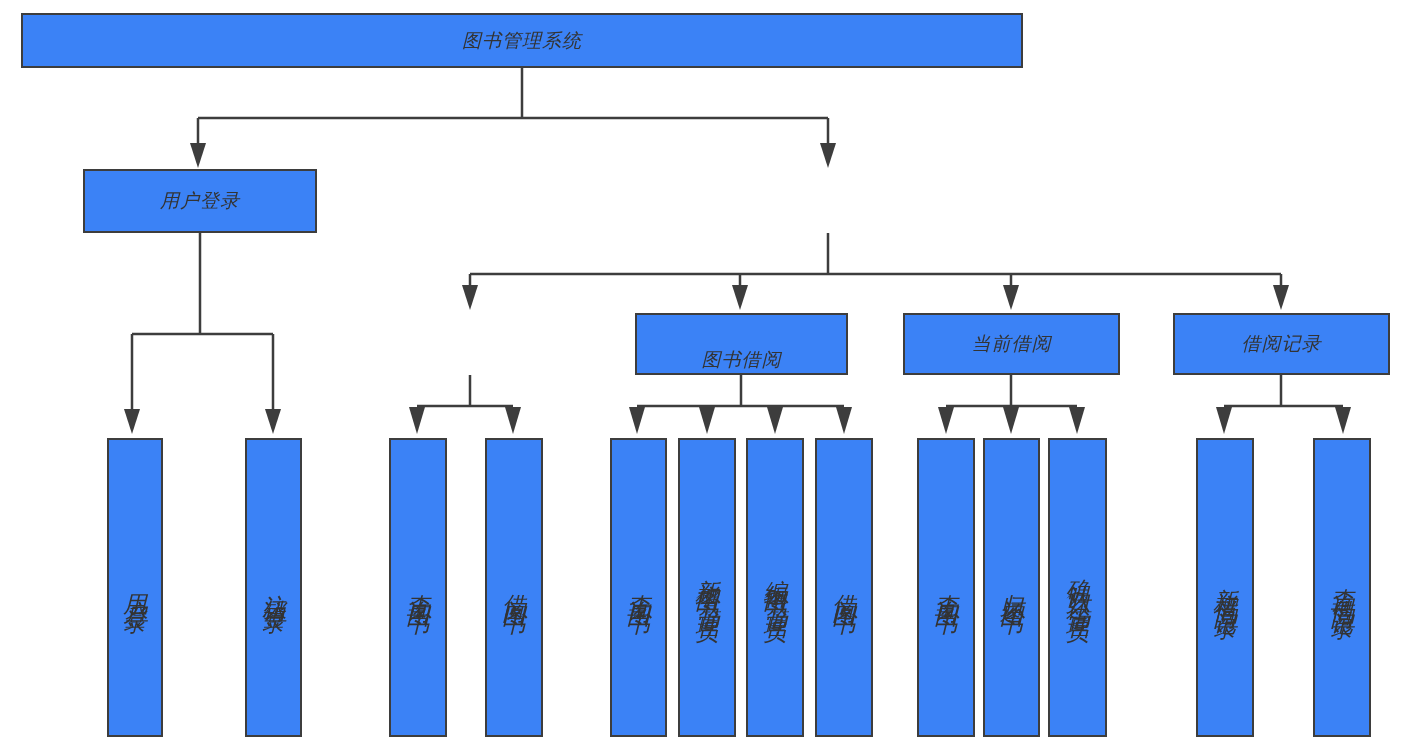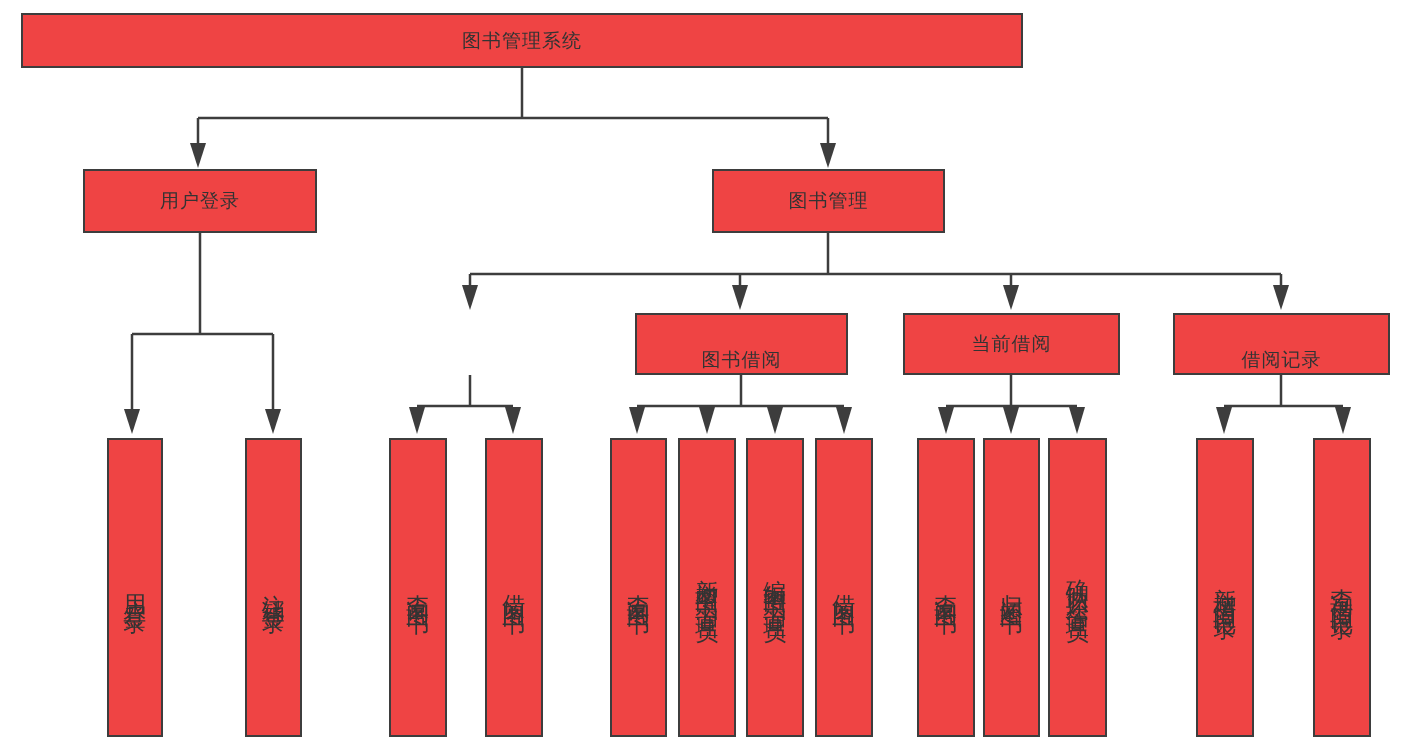--- a/index.html
+++ b/index.html
@@ -6,26 +6,27 @@
   #stage {
     position:relative;
     width:1405px; height:747px;
     background:#ffffff;
     font-family:"Liberation Sans","DejaVu Sans",sans-serif;
     overflow:hidden;
   }
   .box {
     position:absolute;
     box-sizing:border-box;
-    background:#ef4444;
+    background:#3b82f6;
     border:2px solid #3d3d3d;
     display:flex;
     align-items:center;
     justify-content:center;
     color:#333333;
+    font-style:italic;
   }
   .h-box { font-size:19px; letter-spacing:1px; }
   .leaf { font-size:23px; }
   .leaf .v-label {
     writing-mode:vertical-rl;
     text-orientation:mixed;
     letter-spacing:6px;
     line-height:1.15;
   }
   #connectors {
@@ -44,21 +45,21 @@
   }
   
   #root-box { left:21px;  top:13px;  width:1002px; height:55px; }
   .lvl2 { top:169px; height:64px; }
   #n-user-login  { left:83px;  width:234px; }
   #n-book-mgmt   { left:712px; width:233px; }
   .lvl3 { top:313px; height:62px; }
   #n-new-rec     { left:363px;  width:214px; }
   #n-book-borrow { left:635px;  width:213px;align-items:flex-end; }
   #n-cur-borrow  { left:903px;  width:217px; }
-  #n-borrow-rec  { left:1173px; width:217px;align-items:flex-end; }
+  #n-borrow-rec  { left:1173px; width:217px; }
   .leaf { top:438px; height:299px; }
   #lf-a1 { left:107px;  width:56px; }
   #lf-a2 { left:245px;  width:57px; }
   #lf-b1 { left:389px;  width:58px; }
   #lf-b2 { left:485px;  width:58px; }
   #lf-c1 { left:610px;  width:57px; }
   #lf-c2 { left:678px;  width:58px; }
   #lf-c3 { left:746px;  width:58px; }
   #lf-c4 { left:815px;  width:58px; }
   #lf-d1 { left:917px;  width:58px; }
@@ -108,23 +109,20 @@
     <polygon points="1335,407 1351,407 1343,434"></polygon>
   </svg>
 
   <div class="box h-box" id="root-box">
     <span>图书管理系统</span>
   </div>
 
   <div class="box h-box lvl2" id="n-user-login">
     <span>用户登录</span>
   </div>
-  <div class="box h-box lvl2" id="n-book-mgmt">
-    <span>图书管理</span>
-  </div>
 
   <div class="box h-box lvl3" id="n-book-borrow">
     <span>图书借阅</span>
   </div>
   <div class="box h-box lvl3" id="n-cur-borrow">
     <span>当前借阅</span>
   </div>
   <div class="box h-box lvl3" id="n-borrow-rec">
     <span>借阅记录</span>
   </div>

